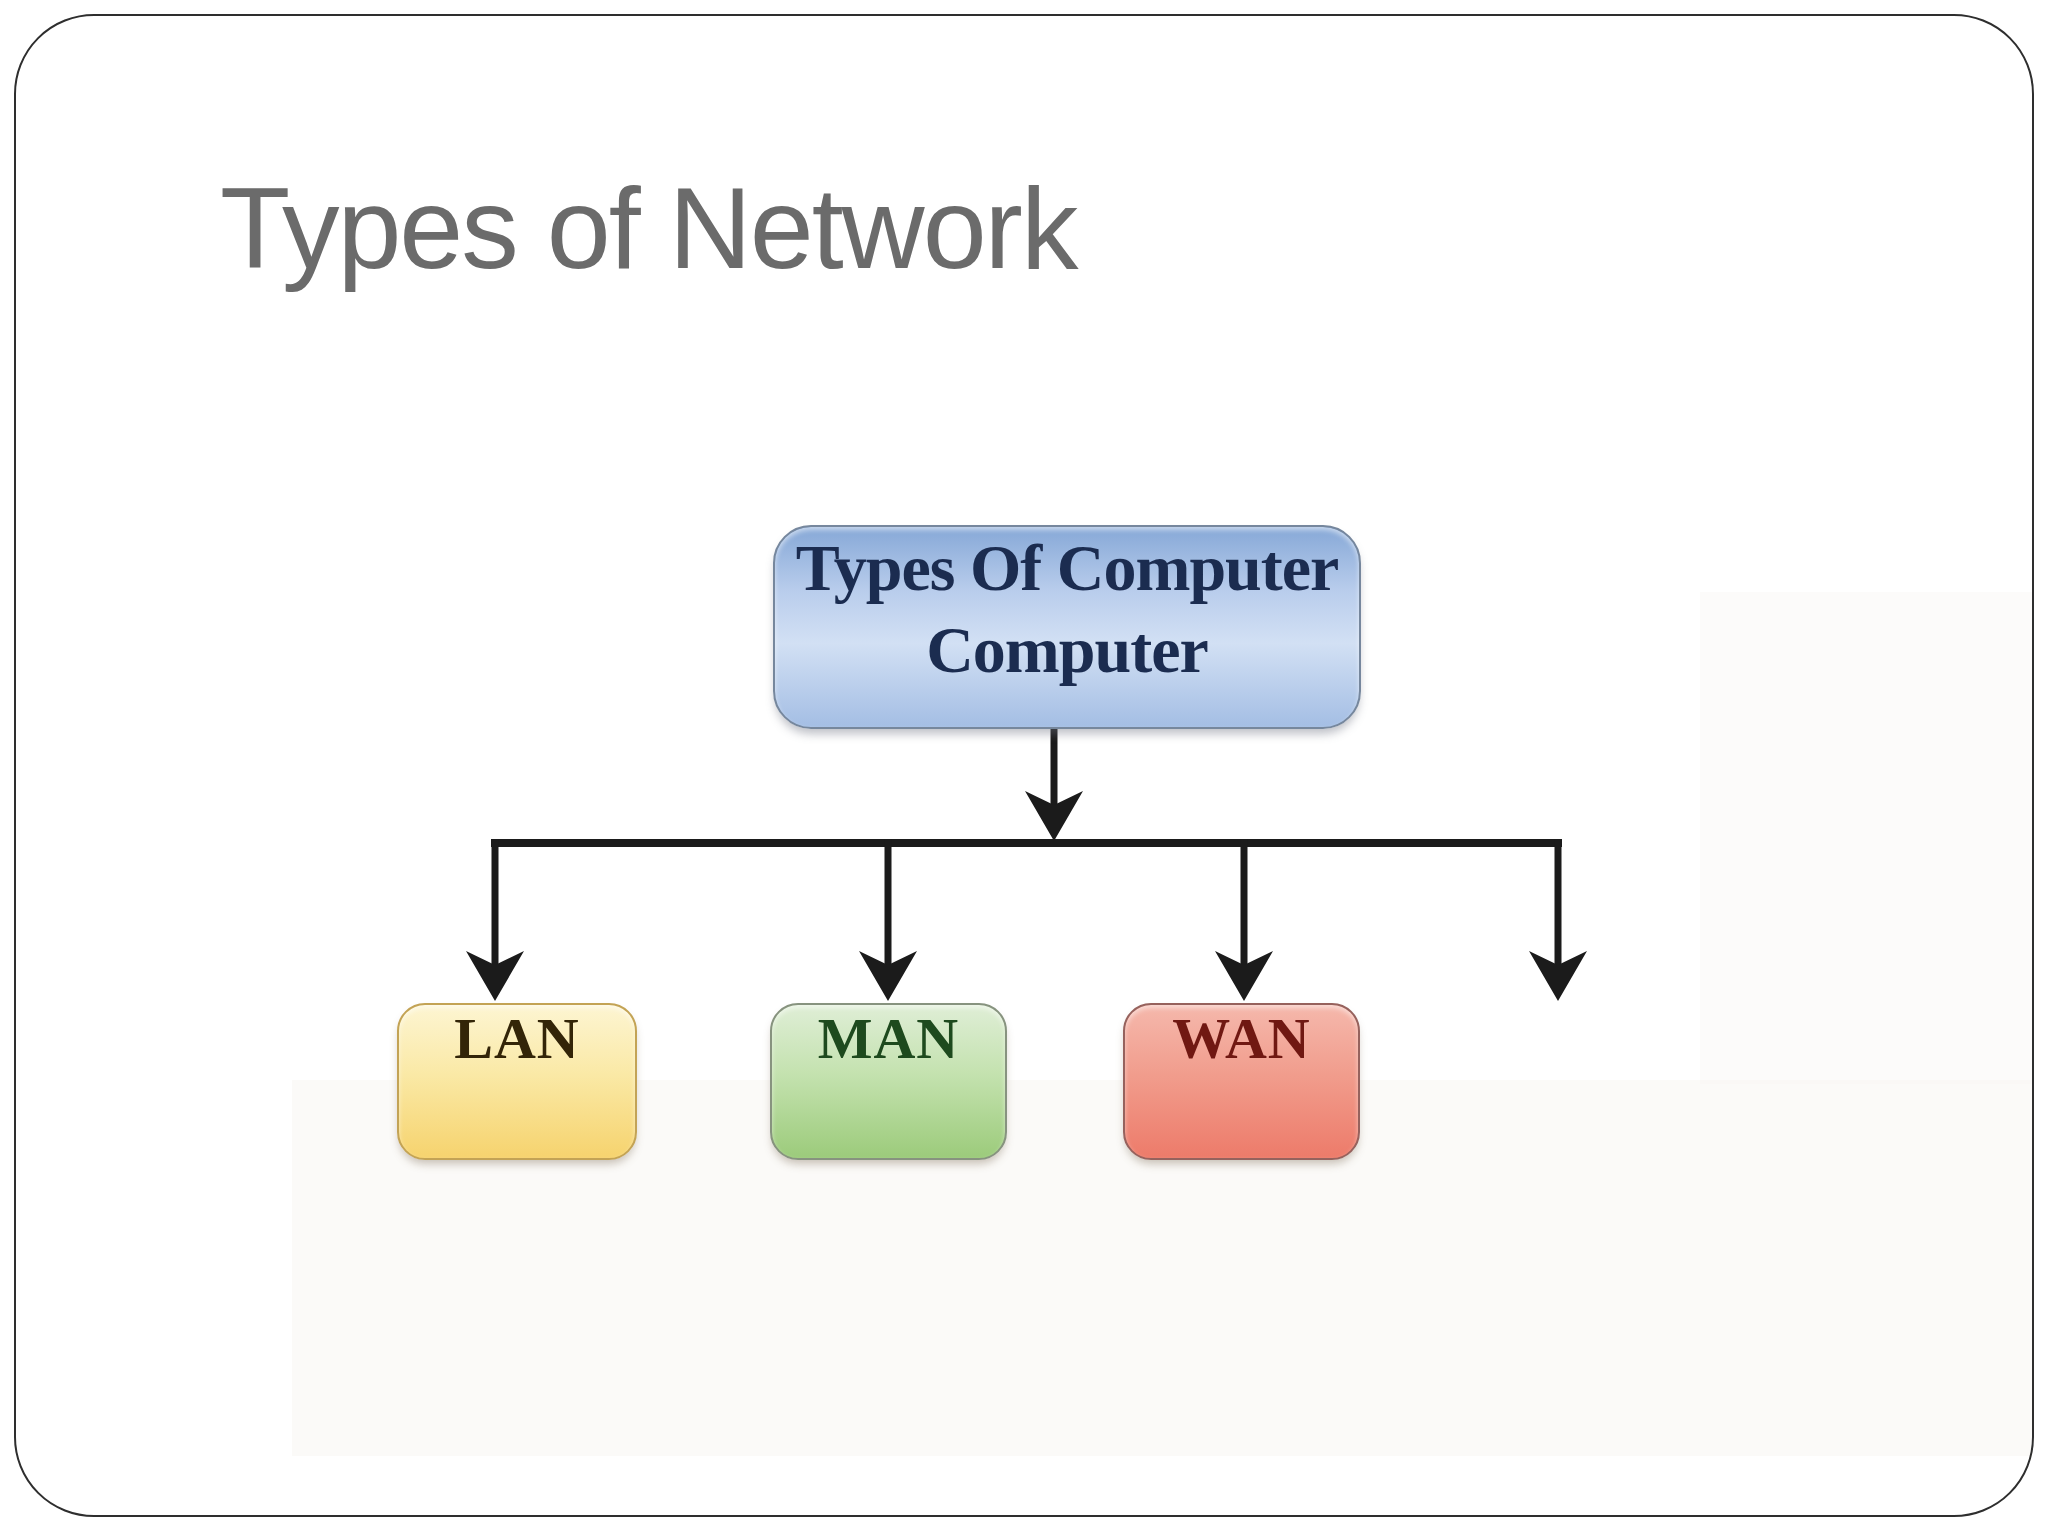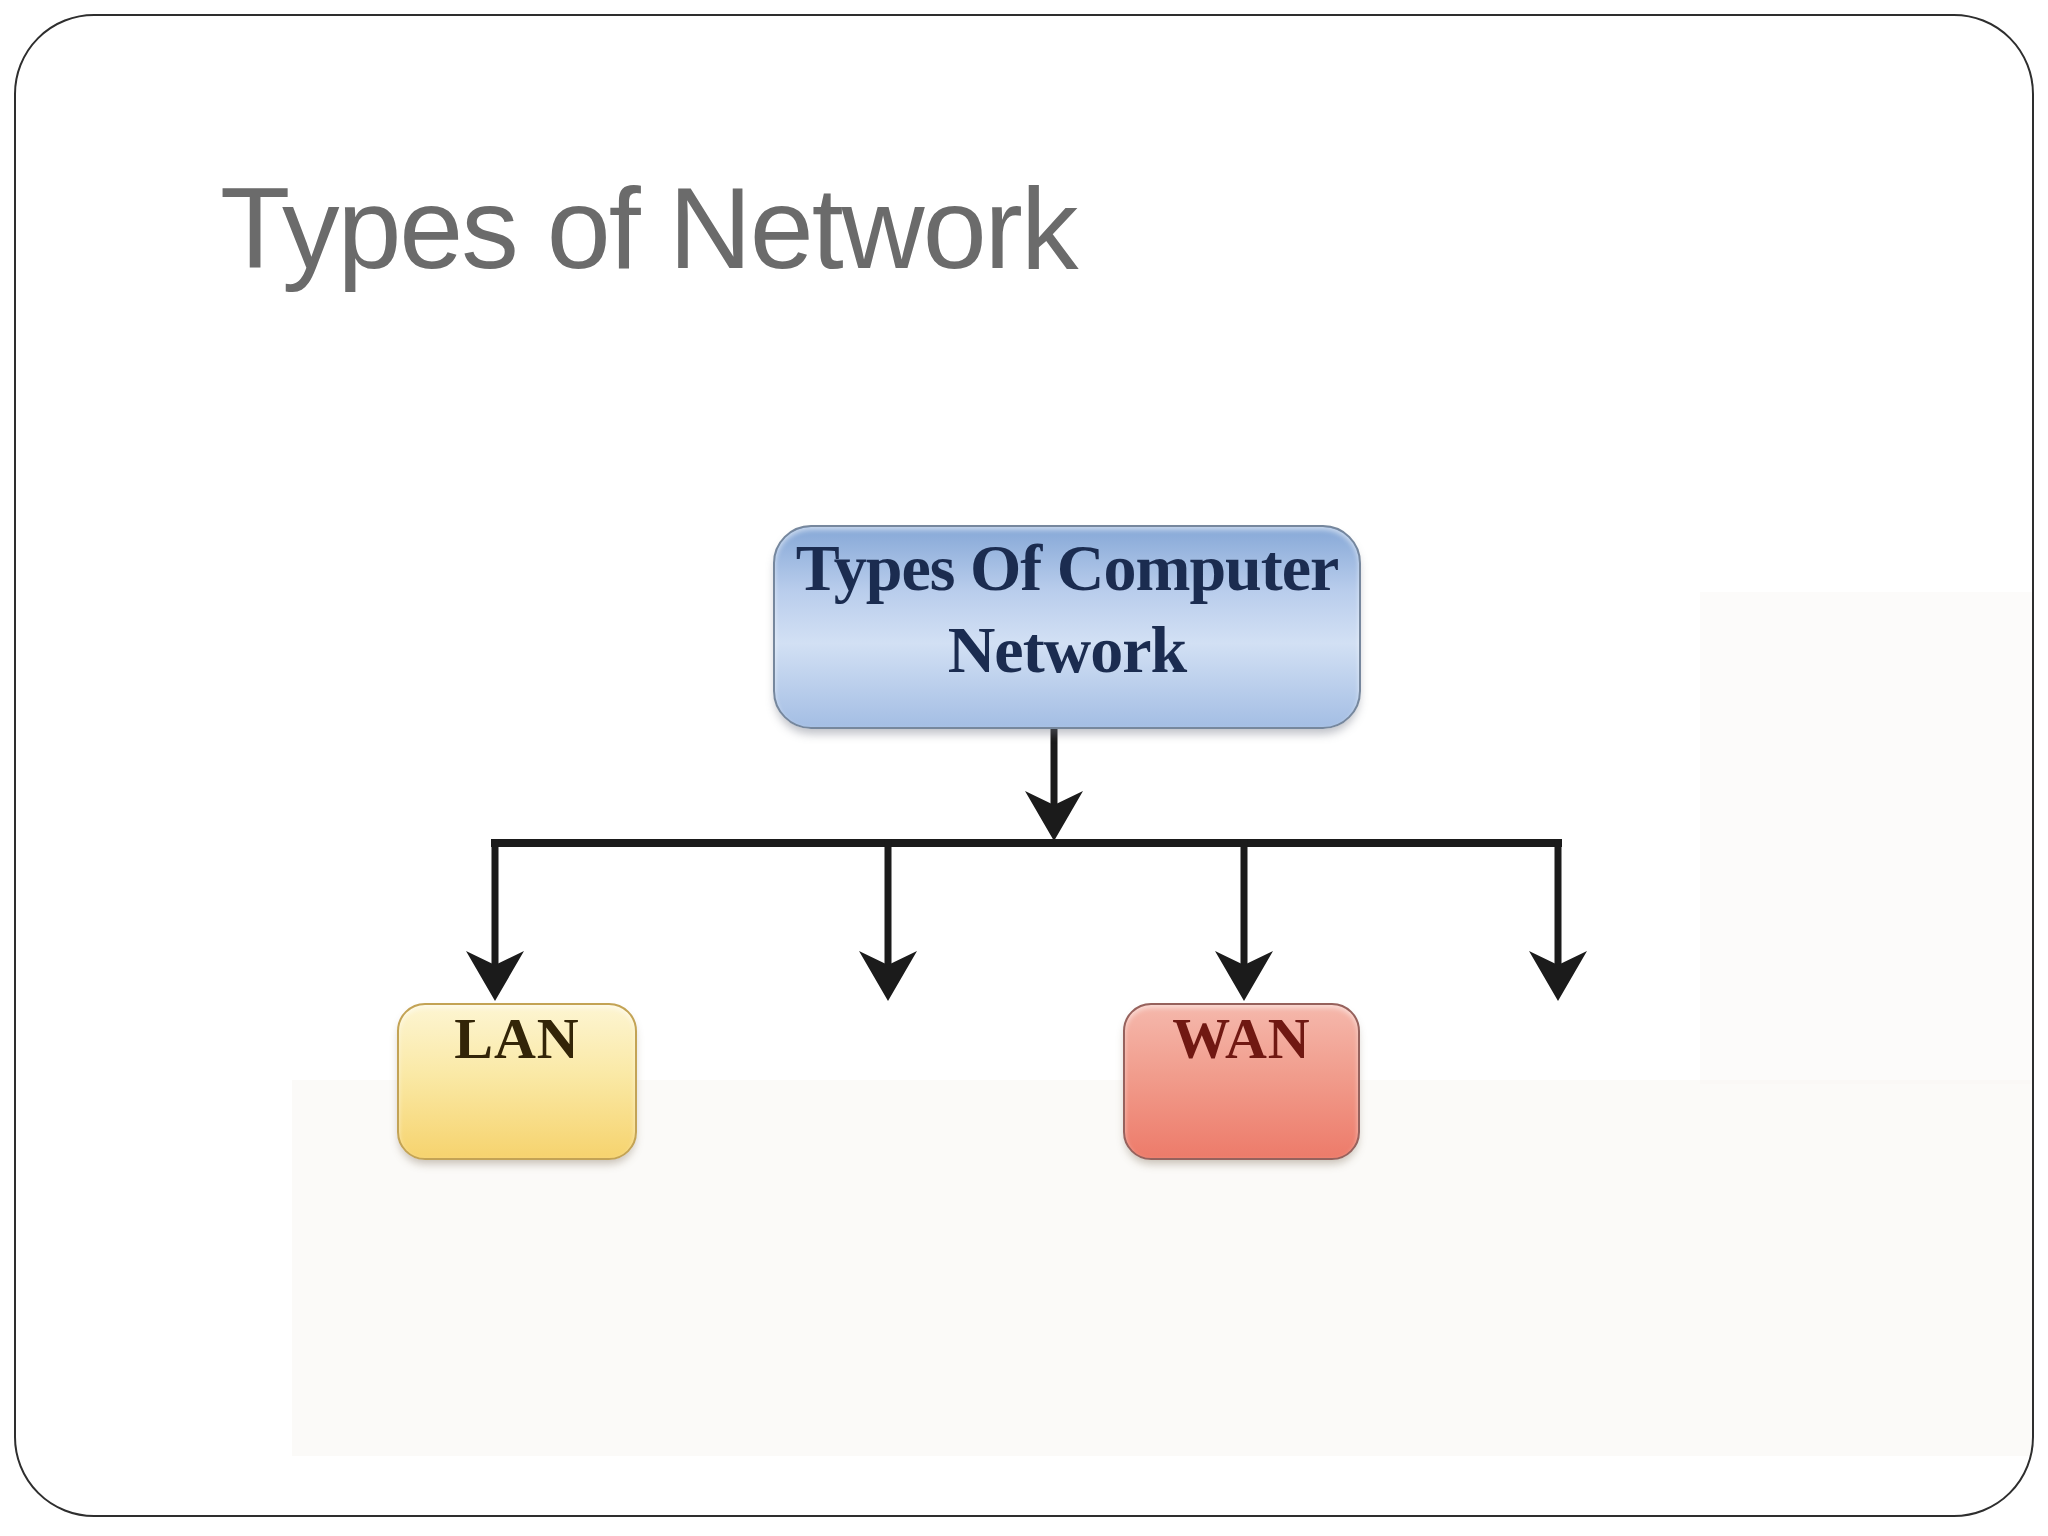--- a/index.html
+++ b/index.html
@@ -139,26 +139,29 @@
       <line x1="1244" y1="839" x2="1244" y2="972" stroke-width="7"></line>
       <polygon points="1244,1001 1215,951 1244,965 1273,951" stroke="none"></polygon>
 
       <line x1="1558" y1="839" x2="1558" y2="972" stroke-width="7"></line>
       <polygon points="1558,1001 1529,951 1558,965 1587,951" stroke="none"></polygon>
     </g>
   </svg>
 
   <div class="node root">
     <span class="line">Types Of Computer</span>
-    <span class="line">Network</span>
+    <span class="line">Computer</span>
   </div>
 
   <div class="node child lan">
     <span class="line">LAN</span>
   </div>
 
+  <div class="node child man">
+    <span class="line">MAN</span>
+  </div>
 
   <div class="node child wan">
     <span class="line">WAN</span>
   </div>
 
 
 </div>
 
 </body></html>

